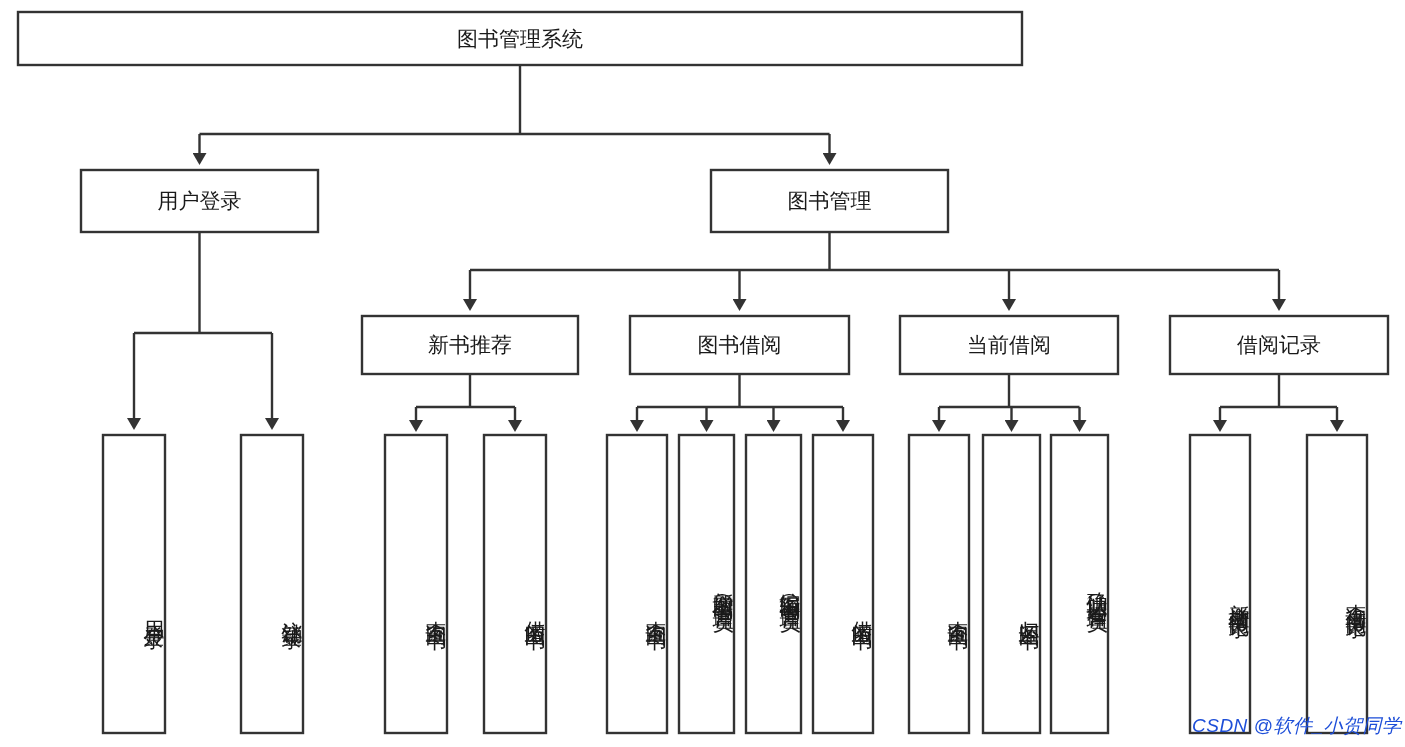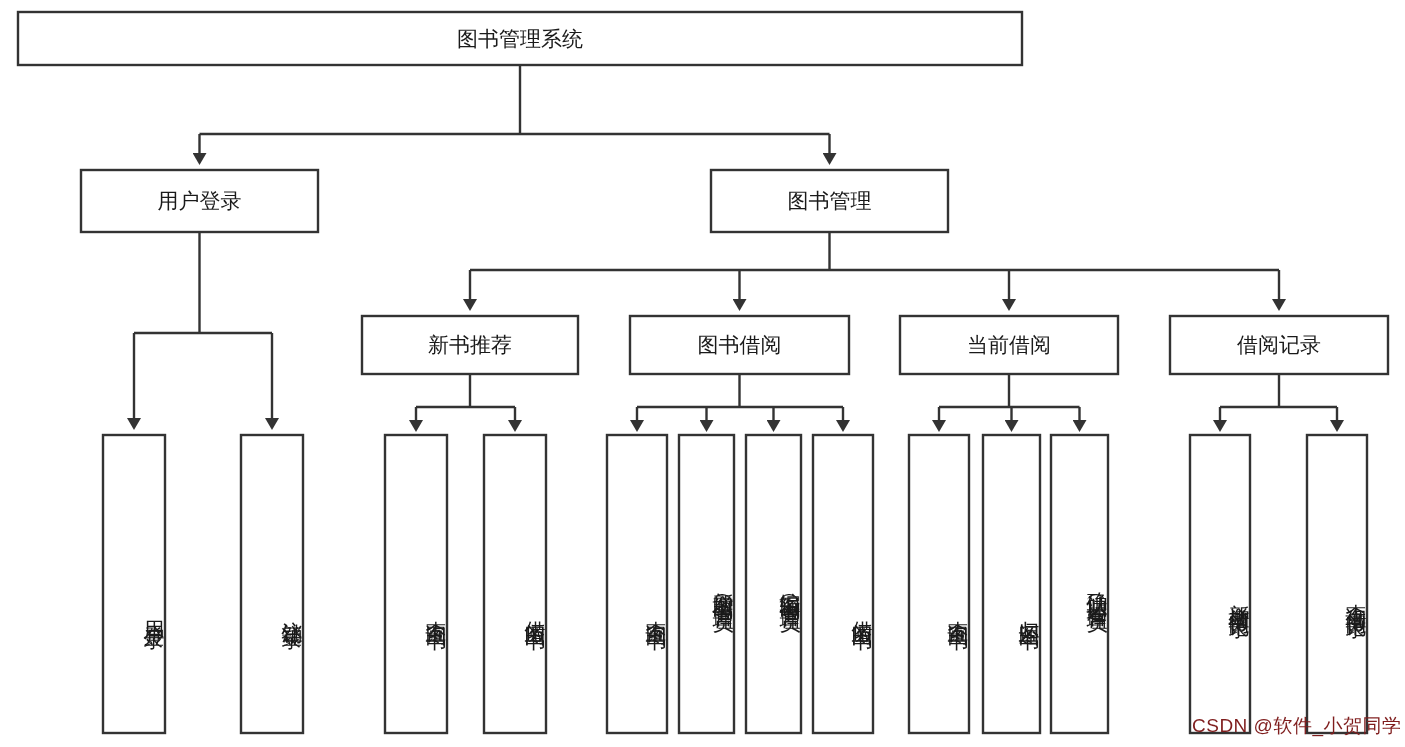--- a/index.html
+++ b/index.html
@@ -60,23 +60,24 @@
     white-space: nowrap;
     display: flex;
     align-items: flex-start;
     justify-content: center;
     pointer-events: none;
   }
   .watermark {
     position: absolute;
     font-family: "Liberation Sans", sans-serif;
     font-size: 19px;
-    color: #7f1d1d;
+    color: #1d4ed8;
     white-space: nowrap;
     letter-spacing: 0.5px;
+    font-style: italic;
   }
 </style>
 </head>
 <body>
 
 <div id="diagram-root">
 
   <svg class="diagram-canvas" viewBox="0 0 1405 747">
     <defs>
       <marker id="arrow" viewBox="0 0 12 14" refX="1" refY="7" markerWidth="12" markerHeight="14" orient="auto-start-reverse" markerUnits="userSpaceOnUse">

